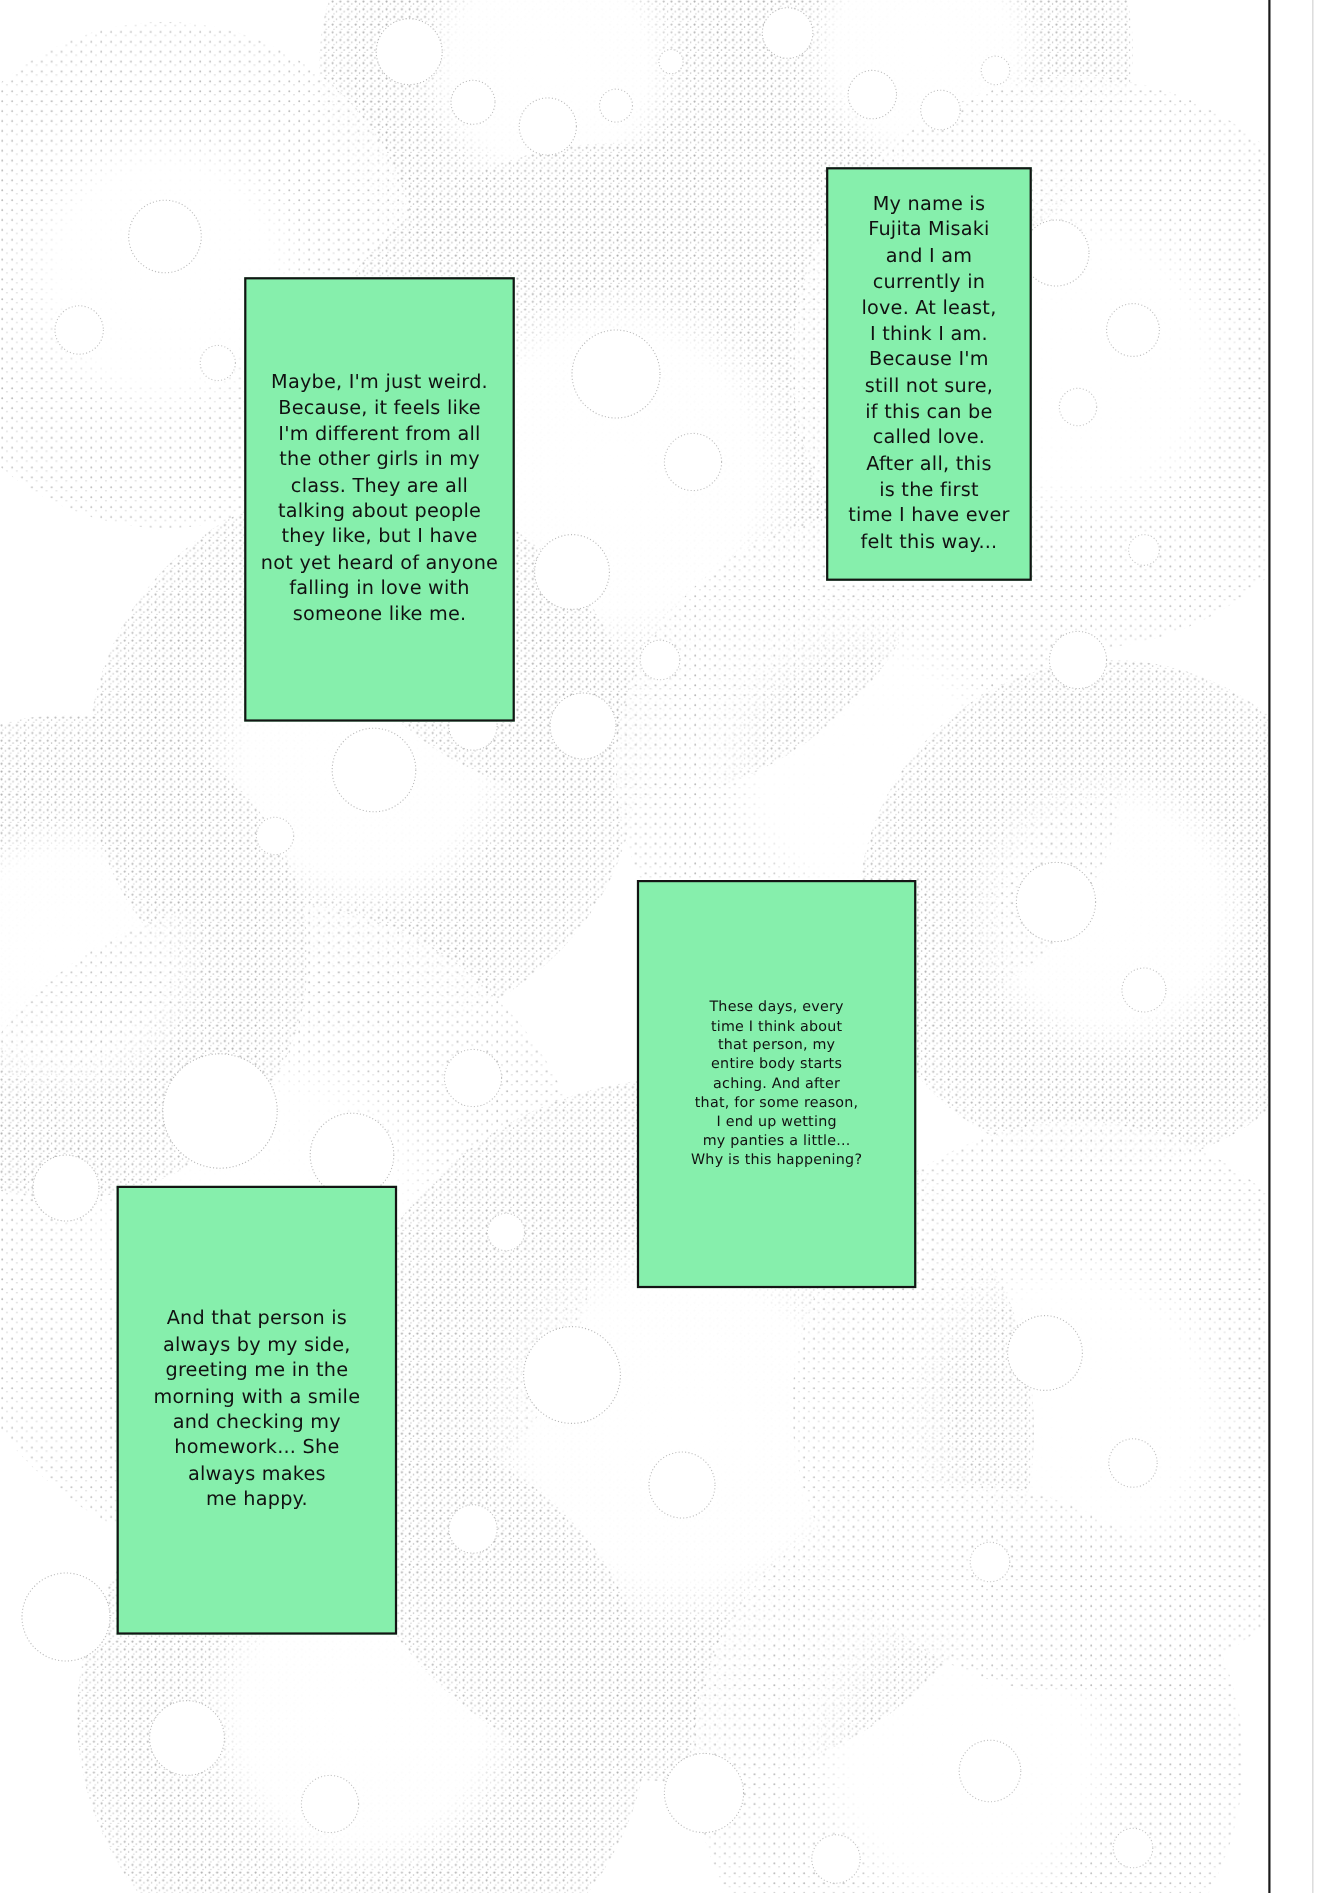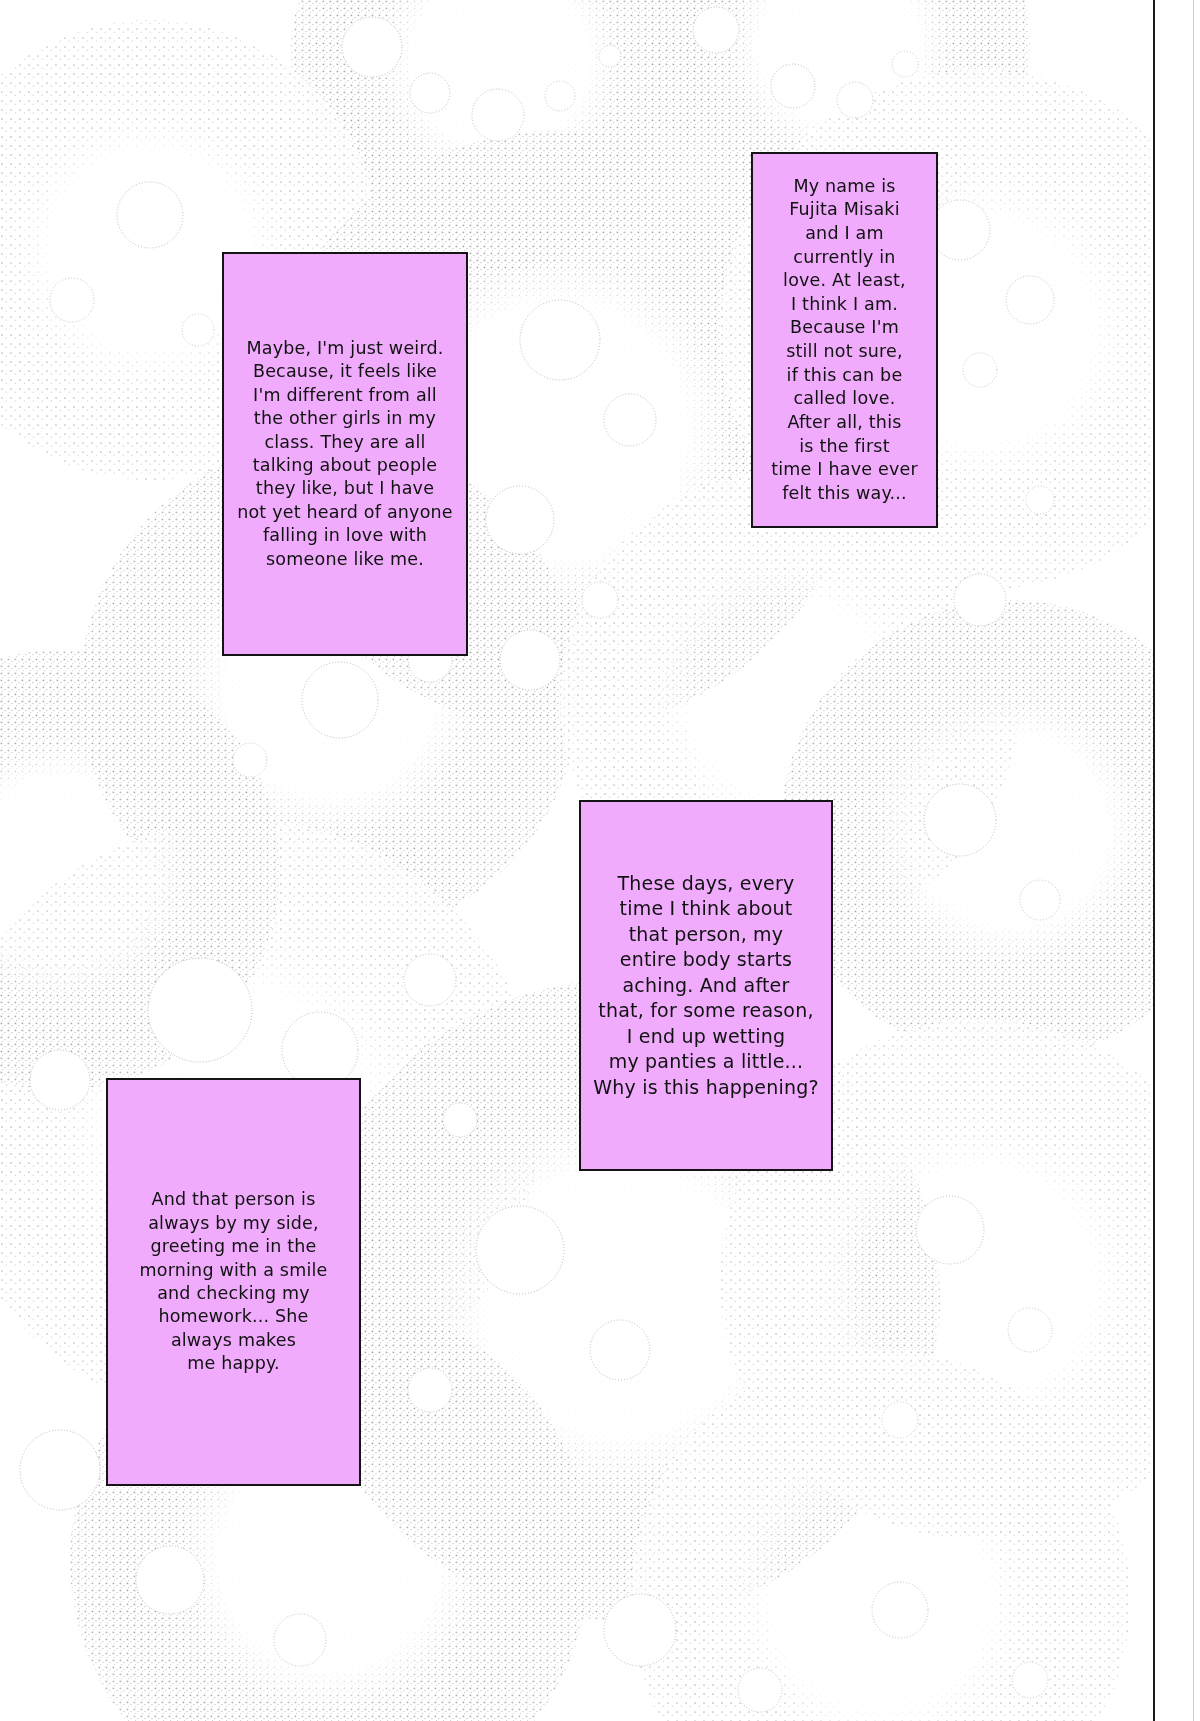--- a/index.html
+++ b/index.html
@@ -44,21 +44,21 @@
     right: 6px;
     width: 1px;
     height: 1721px;
     background: #cfcfcf;
   }
 
   
   .caption-box {
     position: absolute;
     box-sizing: border-box;
-    background: #f0abfc;
+    background: #86efac;
     border: 2px solid #141414;
     display: flex;
     align-items: center;
     justify-content: center;
     padding: 26px 12px;
   }
   .caption-text {
     text-align: center;
     color: #111111;
     font-family: "DejaVu Sans", sans-serif;
@@ -69,21 +69,21 @@
   }
 
   
   #box-misaki      { left: 751px; top: 152px;  width: 187px; height: 376px; }
   #box-misaki .caption-text { font-size: 17.5px; line-height: 1.35; }
 
   #box-weird       { left: 222px; top: 252px;  width: 246px; height: 404px; }
   #box-weird .caption-text { font-size: 17.5px; line-height: 1.34; }
 
   #box-aching      { left: 579px; top: 800px;  width: 254px; height: 371px; }
-  #box-aching .caption-text { font-size: 19px; line-height: 1.34; }
+  #box-aching .caption-text { font-size: 13px; line-height: 1.34; }
 
   #box-person      { left: 106px; top: 1078px; width: 255px; height: 408px; }
   #box-person .caption-text { font-size: 17.5px; line-height: 1.34; text-align: center; }
 </style>
 </head>
 <body>
 
 <div id="page">
 
   <svg id="art" viewBox="0 0 1200 1721" preserveAspectRatio="none" xmlns="http://www.w3.org/2000/svg">

